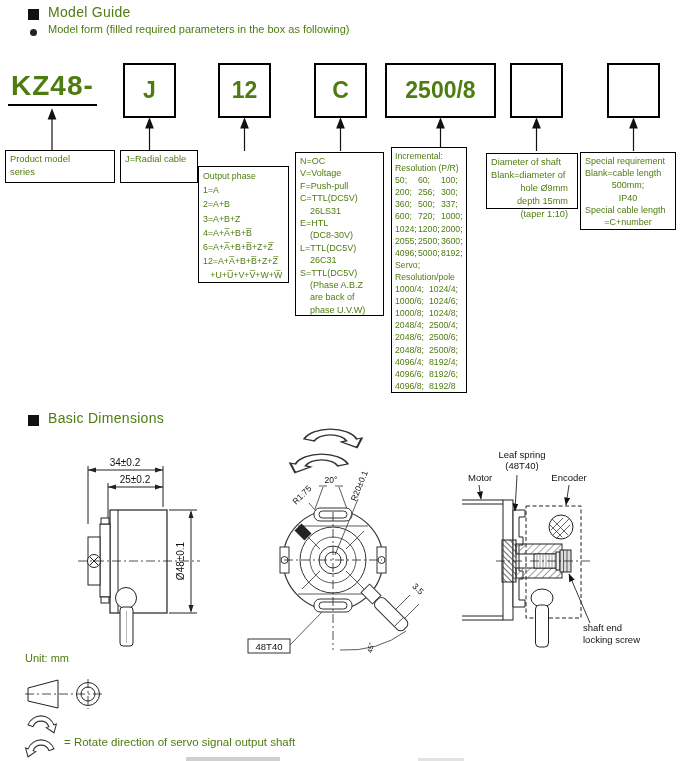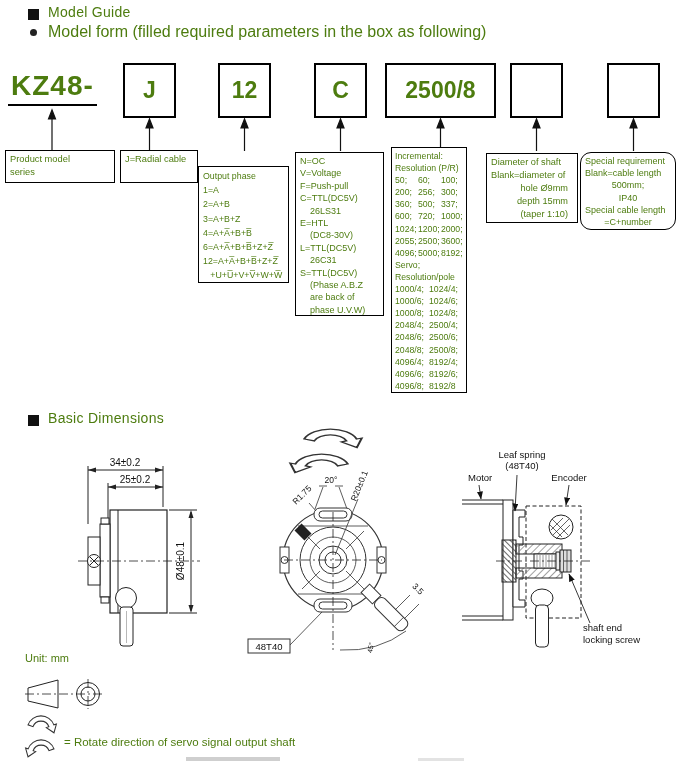--- a/index.html
+++ b/index.html
@@ -2,21 +2,21 @@
 <html><head>
 <meta charset="utf-8">
 <style>
   html,body{margin:0;padding:0;background:#fff;}
   .page{position:relative;width:680px;height:761px;background:#fff;overflow:hidden;
         font-family:"Liberation Sans",sans-serif;color:#4d7c0f;}
   .abs{position:absolute;}
   .sq{width:11px;height:11px;background:#111;}
   .dot{width:7px;height:7px;border-radius:50%;background:#222;}
   .title{font-size:14px;letter-spacing:.3px;}
-  .subtitle{font-size:16px;}
+  .subtitle{font-size:11px;}
   .prefix{position:absolute;left:8px;top:70px;font-size:28px;font-weight:700;letter-spacing:1px;
           border-bottom:2px solid #000;padding:0 3px 2px 3px;}
   .model-box{position:absolute;top:63px;height:55px;border:2px solid #000;box-sizing:border-box;
              display:flex;align-items:center;justify-content:center;font-size:23px;font-weight:700;background:#fff;}
   .spec-box{position:absolute;border:1px solid #000;background:#fff;box-sizing:border-box;
             padding:2px 4px;font-size:9.3px;line-height:13px;}
   .spec-box .line{white-space:pre;}
   .phase{font-size:8.8px;line-height:14.2px;}
   .signal{font-size:9px;line-height:12.4px;}
   .res{font-size:8.7px;line-height:12.1px;padding:2px 3px;}
@@ -184,28 +184,28 @@
         <div class="grid-row">
           <span>4096/6;</span>
           <span>8192/6;</span>
         </div>
         <div class="grid-row">
           <span>4096/8;</span>
           <span>8192/8</span>
         </div>
       </div>
   </div>
-  <div class="spec-box shaft" style="left:486px;top:153px;width:92px;height:70px;">
+  <div class="spec-box shaft" style="left:486px;top:153px;width:92px;height:56px;">
       <div class="line">Diameter of shaft</div>
       <div class="line">Blank=diameter of</div>
       <div class="line">hole Ø9mm</div>
       <div class="line">depth 15mm</div>
       <div class="line">(taper 1:10)</div>
     </div>
-  <div class="spec-box special" style="left:580px;top:152px;width:96px;height:78px;border-radius:11px;">
+  <div class="spec-box special" style="left:580px;top:152px;width:96px;height:78px;">
       <div class="line">Special requirement</div>
       <div class="line">Blank=cable length</div>
       <div class="line">500mm;</div>
       <div class="line">IP40</div>
       <div class="line">Special cable length</div>
       <div class="line">=C+number</div>
     </div>
 
   <div class="abs sq" style="left:28px;top:415px;"></div>
   <div class="abs title" style="left:48px;top:410px;">Basic Dimensions</div>

